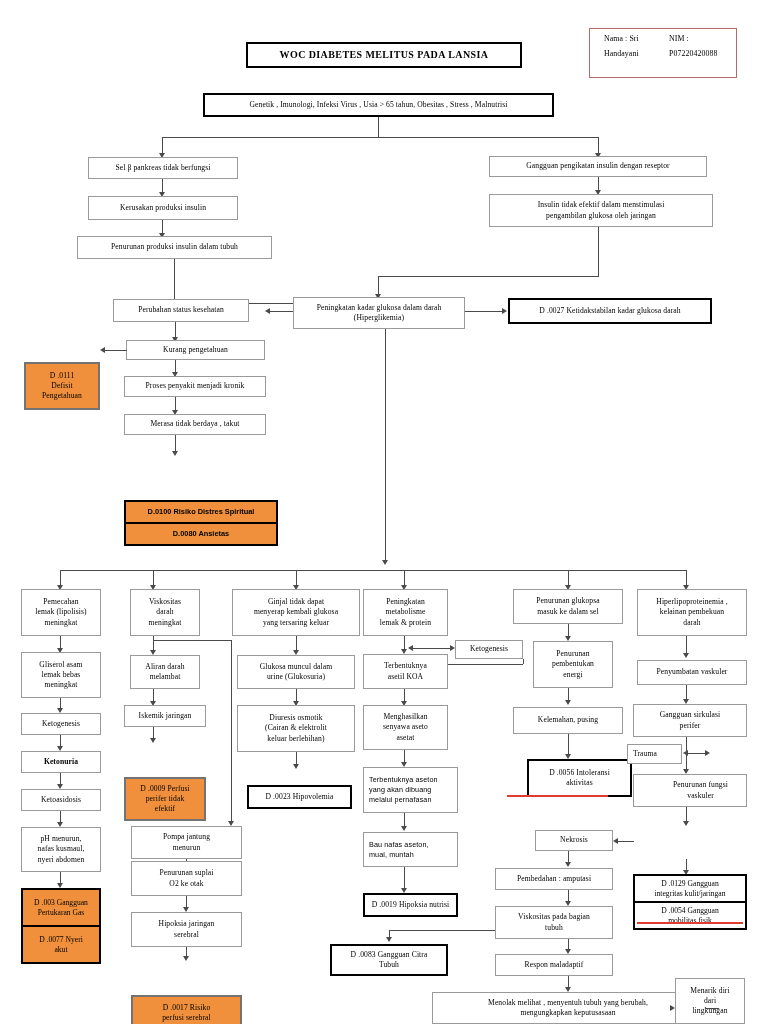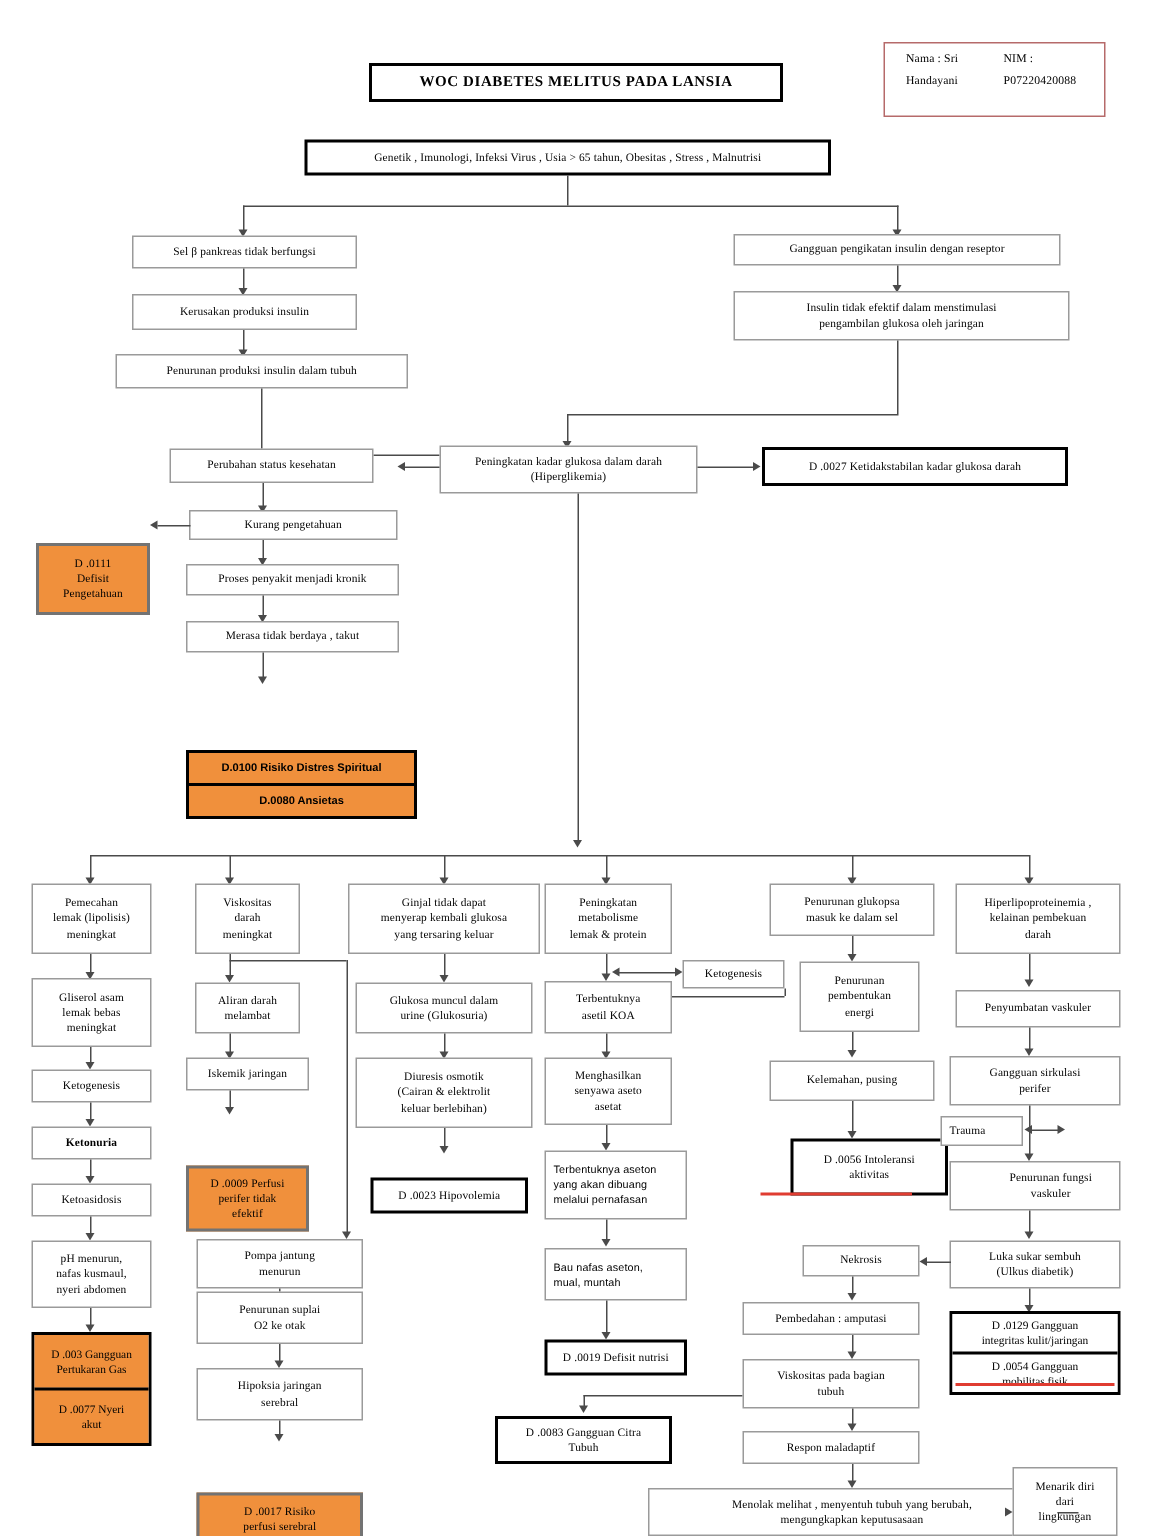--- a/index.html
+++ b/index.html
@@ -264,21 +264,21 @@
   <div class="arw down" style="left:401px; top:762px;"></div>
   <div class="node sans" style="left:363px; top:767px; width:95px; height:46px; justify-content:flex-start; text-align:left; padding-left:5px;">Terbentuknya aseton
 yang akan dibuang
 melalui pernafasan</div>
   <div class="ln lnv" style="left:404px; top:813px; height:14px;"></div>
   <div class="arw down" style="left:401px; top:826px;"></div>
   <div class="node sans" style="left:363px; top:832px; width:95px; height:35px; justify-content:flex-start; text-align:left; padding-left:5px;">Bau nafas aseton,
 mual, muntah</div>
   <div class="ln lnv" style="left:404px; top:867px; height:22px;"></div>
   <div class="arw down" style="left:401px; top:888px;"></div>
-  <div class="node thick" style="left:363px; top:893px; width:95px; height:24px;">D .0019 Defisit nutrisi</div>
+  <div class="node thick" style="left:363px; top:893px; width:95px; height:24px;">D .0019 Hipoksia nutrisi</div>
 
   <div class="node thick" style="left:330px; top:944px; width:118px; height:32px;">D .0083 Gangguan Citra
 Tubuh</div>
 
   <div class="ln lnh" style="left:389px; top:930px; width:119px;"></div>
   <div class="ln lnv" style="left:389px; top:930px; height:8px;"></div>
   <div class="arw down" style="left:386px; top:937px;"></div>
 
   <div class="node" style="left:513px; top:589px; width:110px; height:35px;">Penurunan glukopsa
 masuk ke dalam sel</div>
@@ -328,22 +328,20 @@
 
   <div class="node" style="left:627px; top:744px; width:55px; height:20px; justify-content:flex-start; padding-left:5px;">Trauma</div>
   <div class="ln lnh" style="left:686px; top:753px; width:22px;"></div>
   <div class="arw left" style="left:683px; top:750px;"></div>
   <div class="arw right" style="left:705px; top:750px;"></div>
 
   <div class="node" style="left:633px; top:774px; width:114px; height:33px;padding-left:24px;">Penurunan fungsi
 vaskuler</div>
   <div class="ln lnv" style="left:686px; top:807px; height:15px;"></div>
   <div class="arw down" style="left:683px; top:821px;"></div>
-  <div class="node" style="left:633px; top:827px; width:114px; height:32px;">Luka sukar sembuh
-(Ulkus diabetik)</div>
 
   <div class="ln lnh" style="left:618px; top:841px; width:16px;"></div>
   <div class="arw left" style="left:613px; top:838px;"></div>
 
   <div class="ln lnv" style="left:686px; top:859px; height:13px;"></div>
   <div class="arw down" style="left:683px; top:870px;"></div>
 
   <div class="stack white" style="left:633px; top:874px; width:114px; height:56px;">
     <div class="cell">D .0129  Gangguan
 integritas kulit/jaringan</div>

